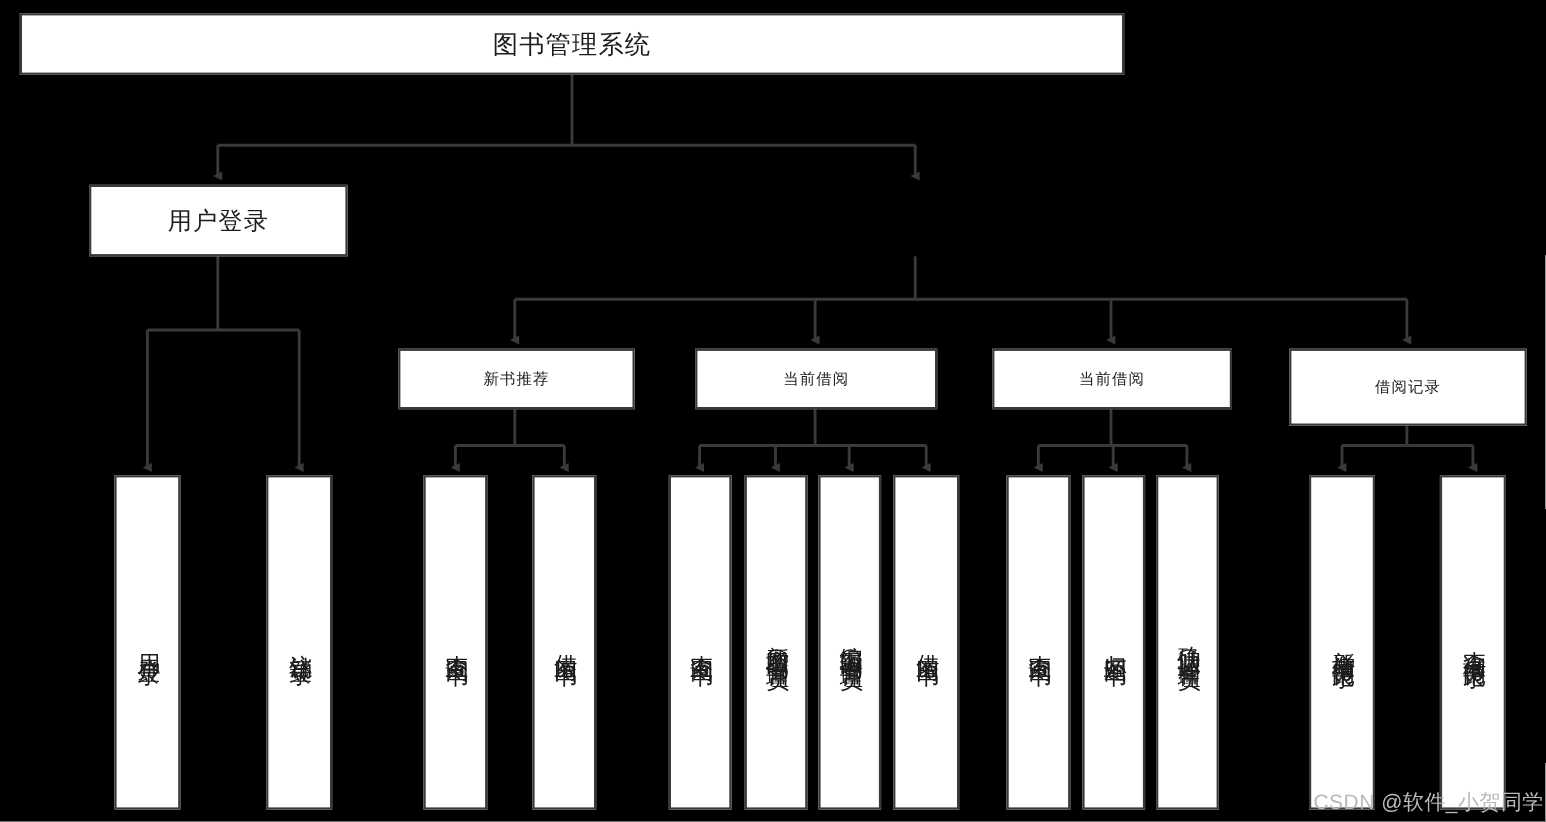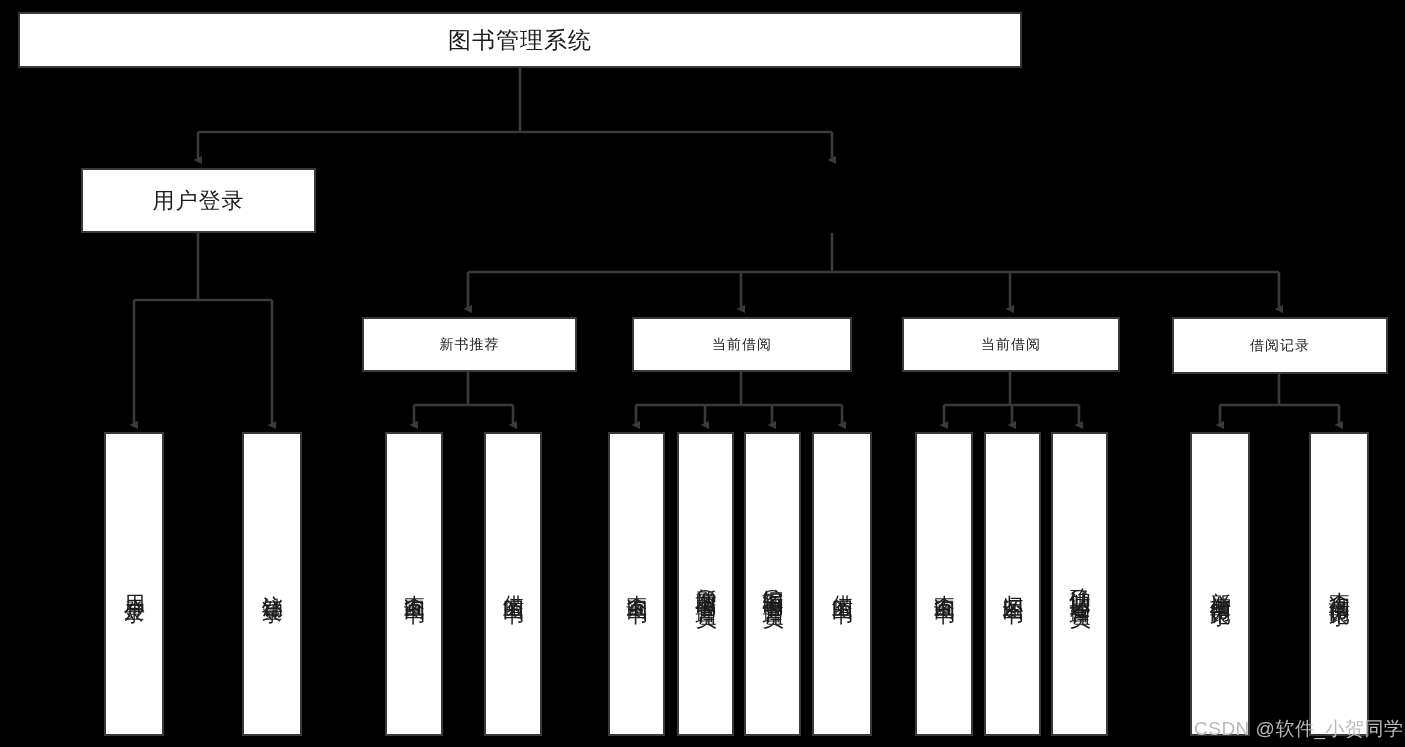--- a/index.html
+++ b/index.html
@@ -130,21 +130,21 @@
 
   <div class="node level3" style="left:362px; top:317px; width:215px; height:55px;">
     <span class="label">新书推荐</span>
   </div>
   <div class="node level3" style="left:632px; top:317px; width:220px; height:55px;">
     <span class="label">当前借阅</span>
   </div>
   <div class="node level3" style="left:902px; top:317px; width:218px; height:55px;">
     <span class="label">当前借阅</span>
   </div>
-  <div class="node level3" style="left:1172px; top:317px; width:216px; height:57px;">
+  <div class="node level3" style="left:1172px; top:317px; width:216px; height:70px;">
     <span class="label">借阅记录</span>
   </div>
 
   <div class="node leaf" style="left:104px; top:432px; width:60px; height:304px;">
     <span class="label">用户登录</span>
   </div>
   <div class="node leaf" style="left:242px; top:432px; width:60px; height:304px;">
     <span class="label">注销登录</span>
   </div>
 

